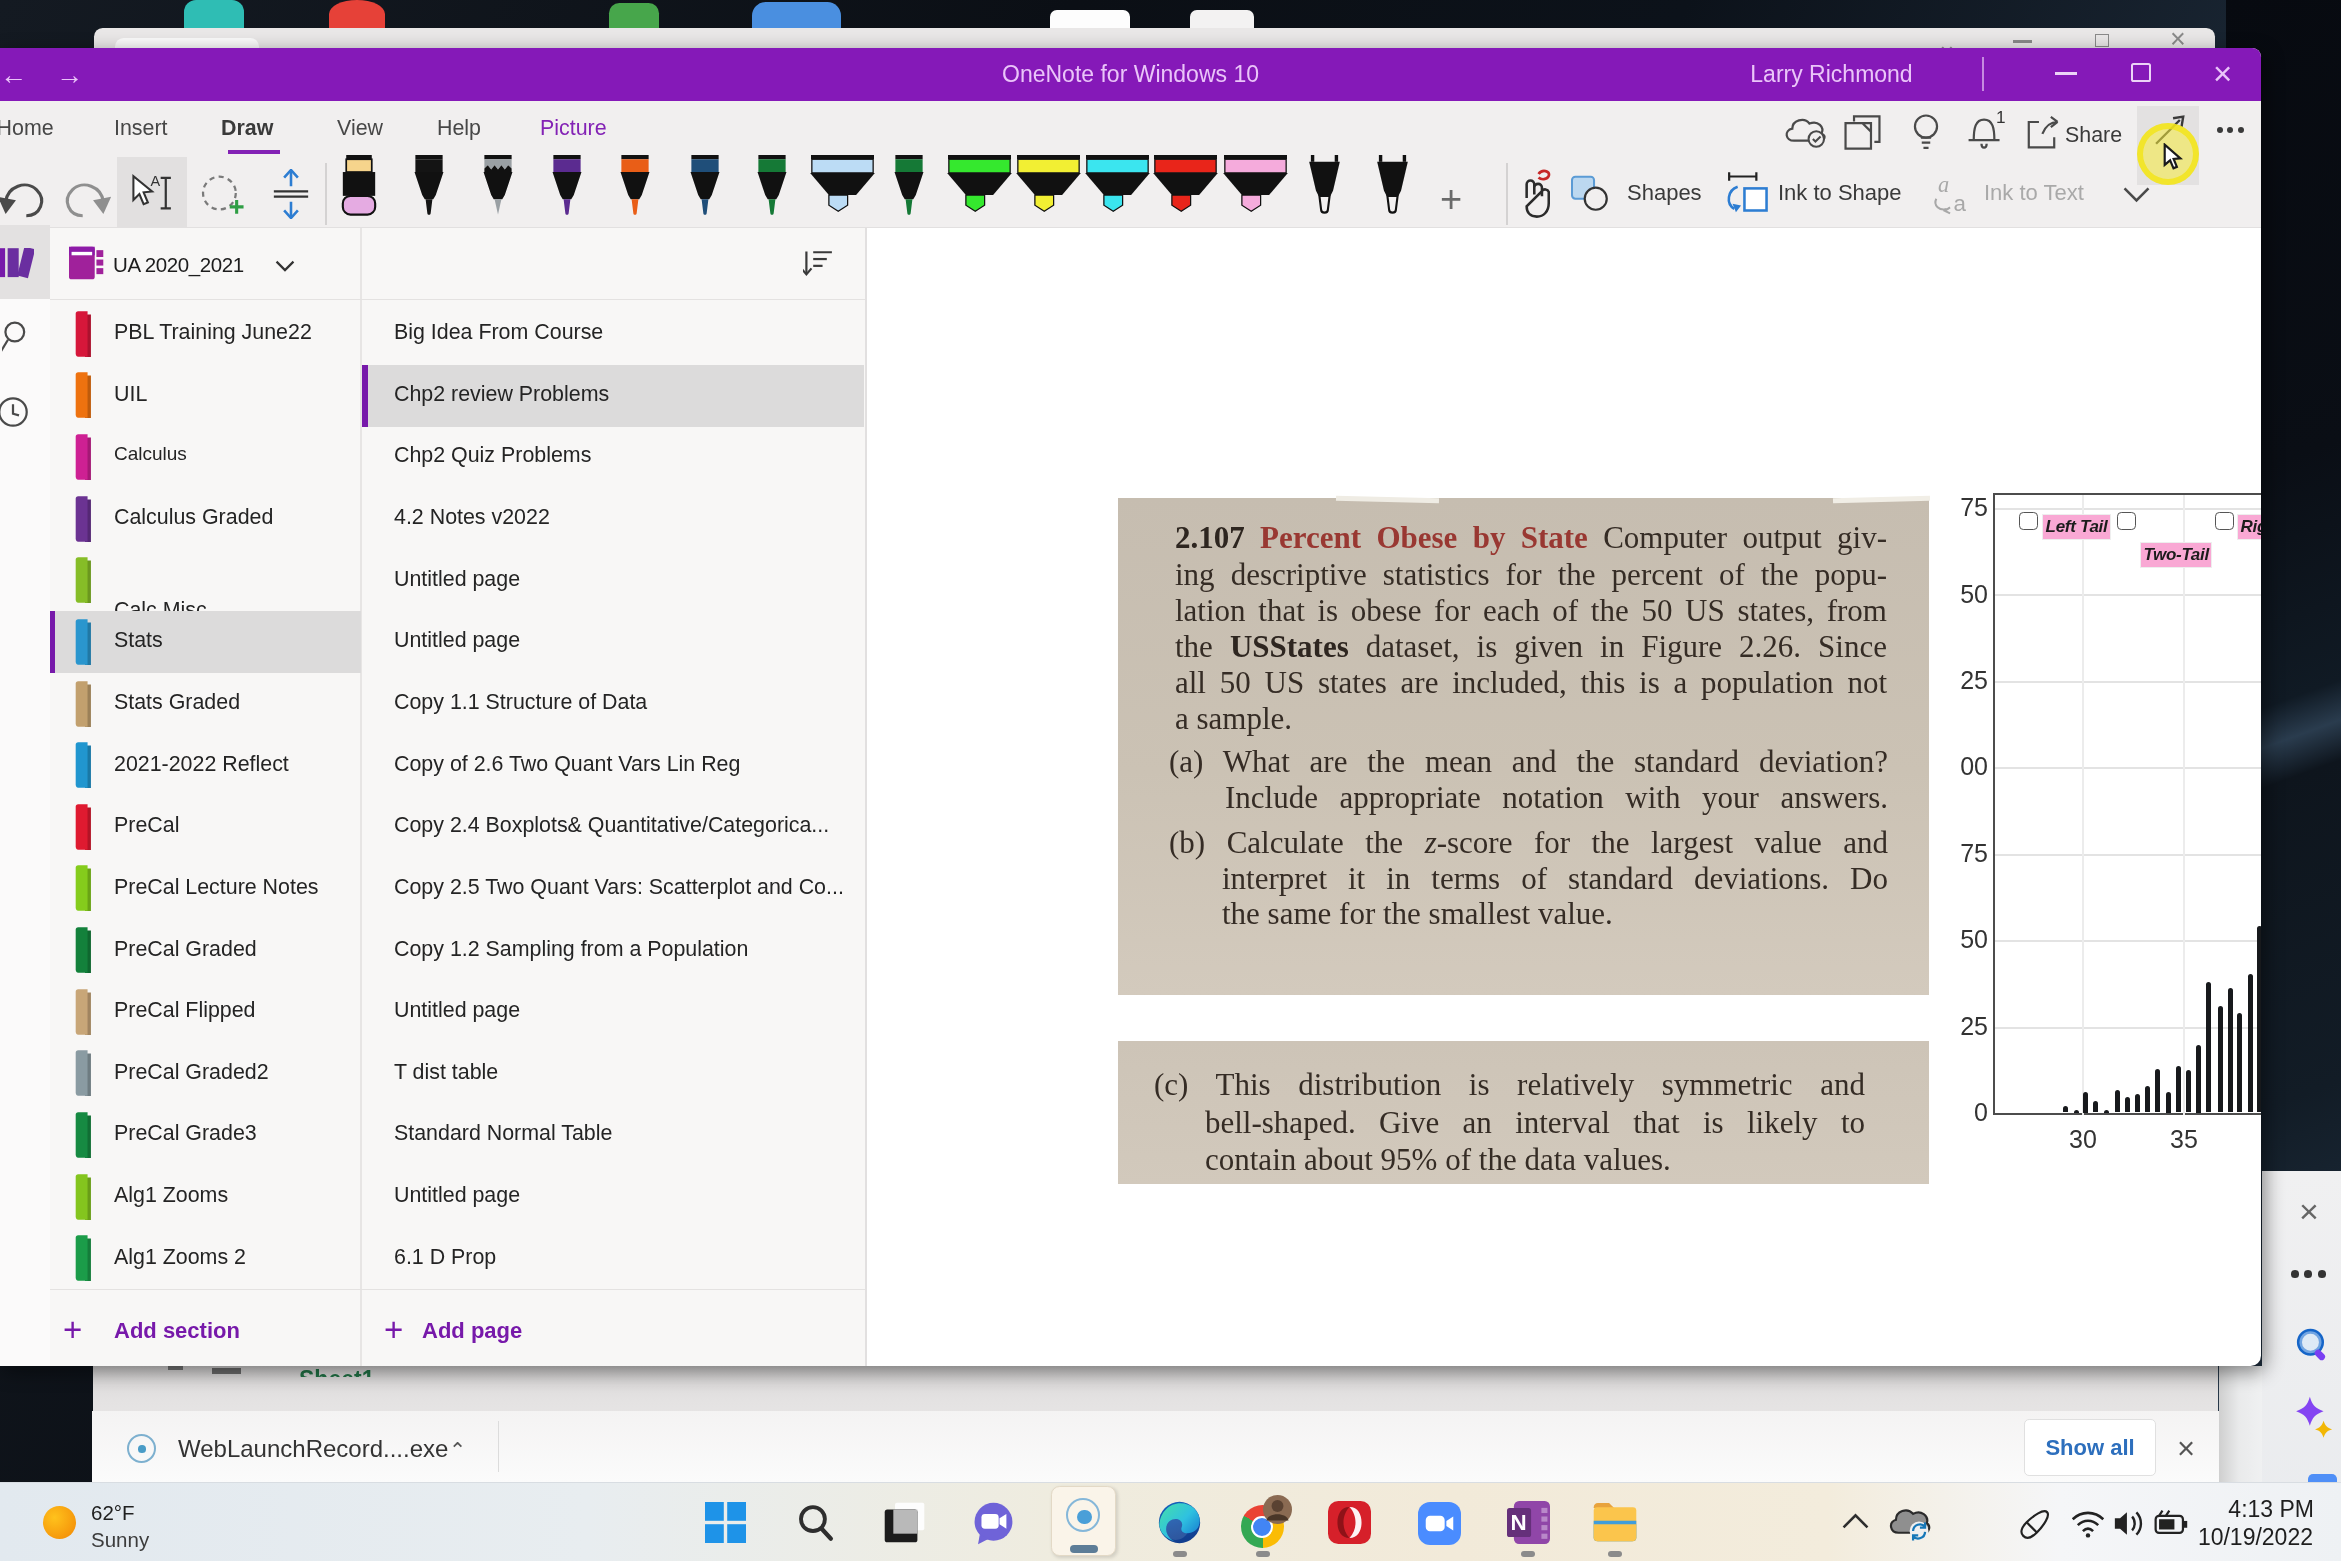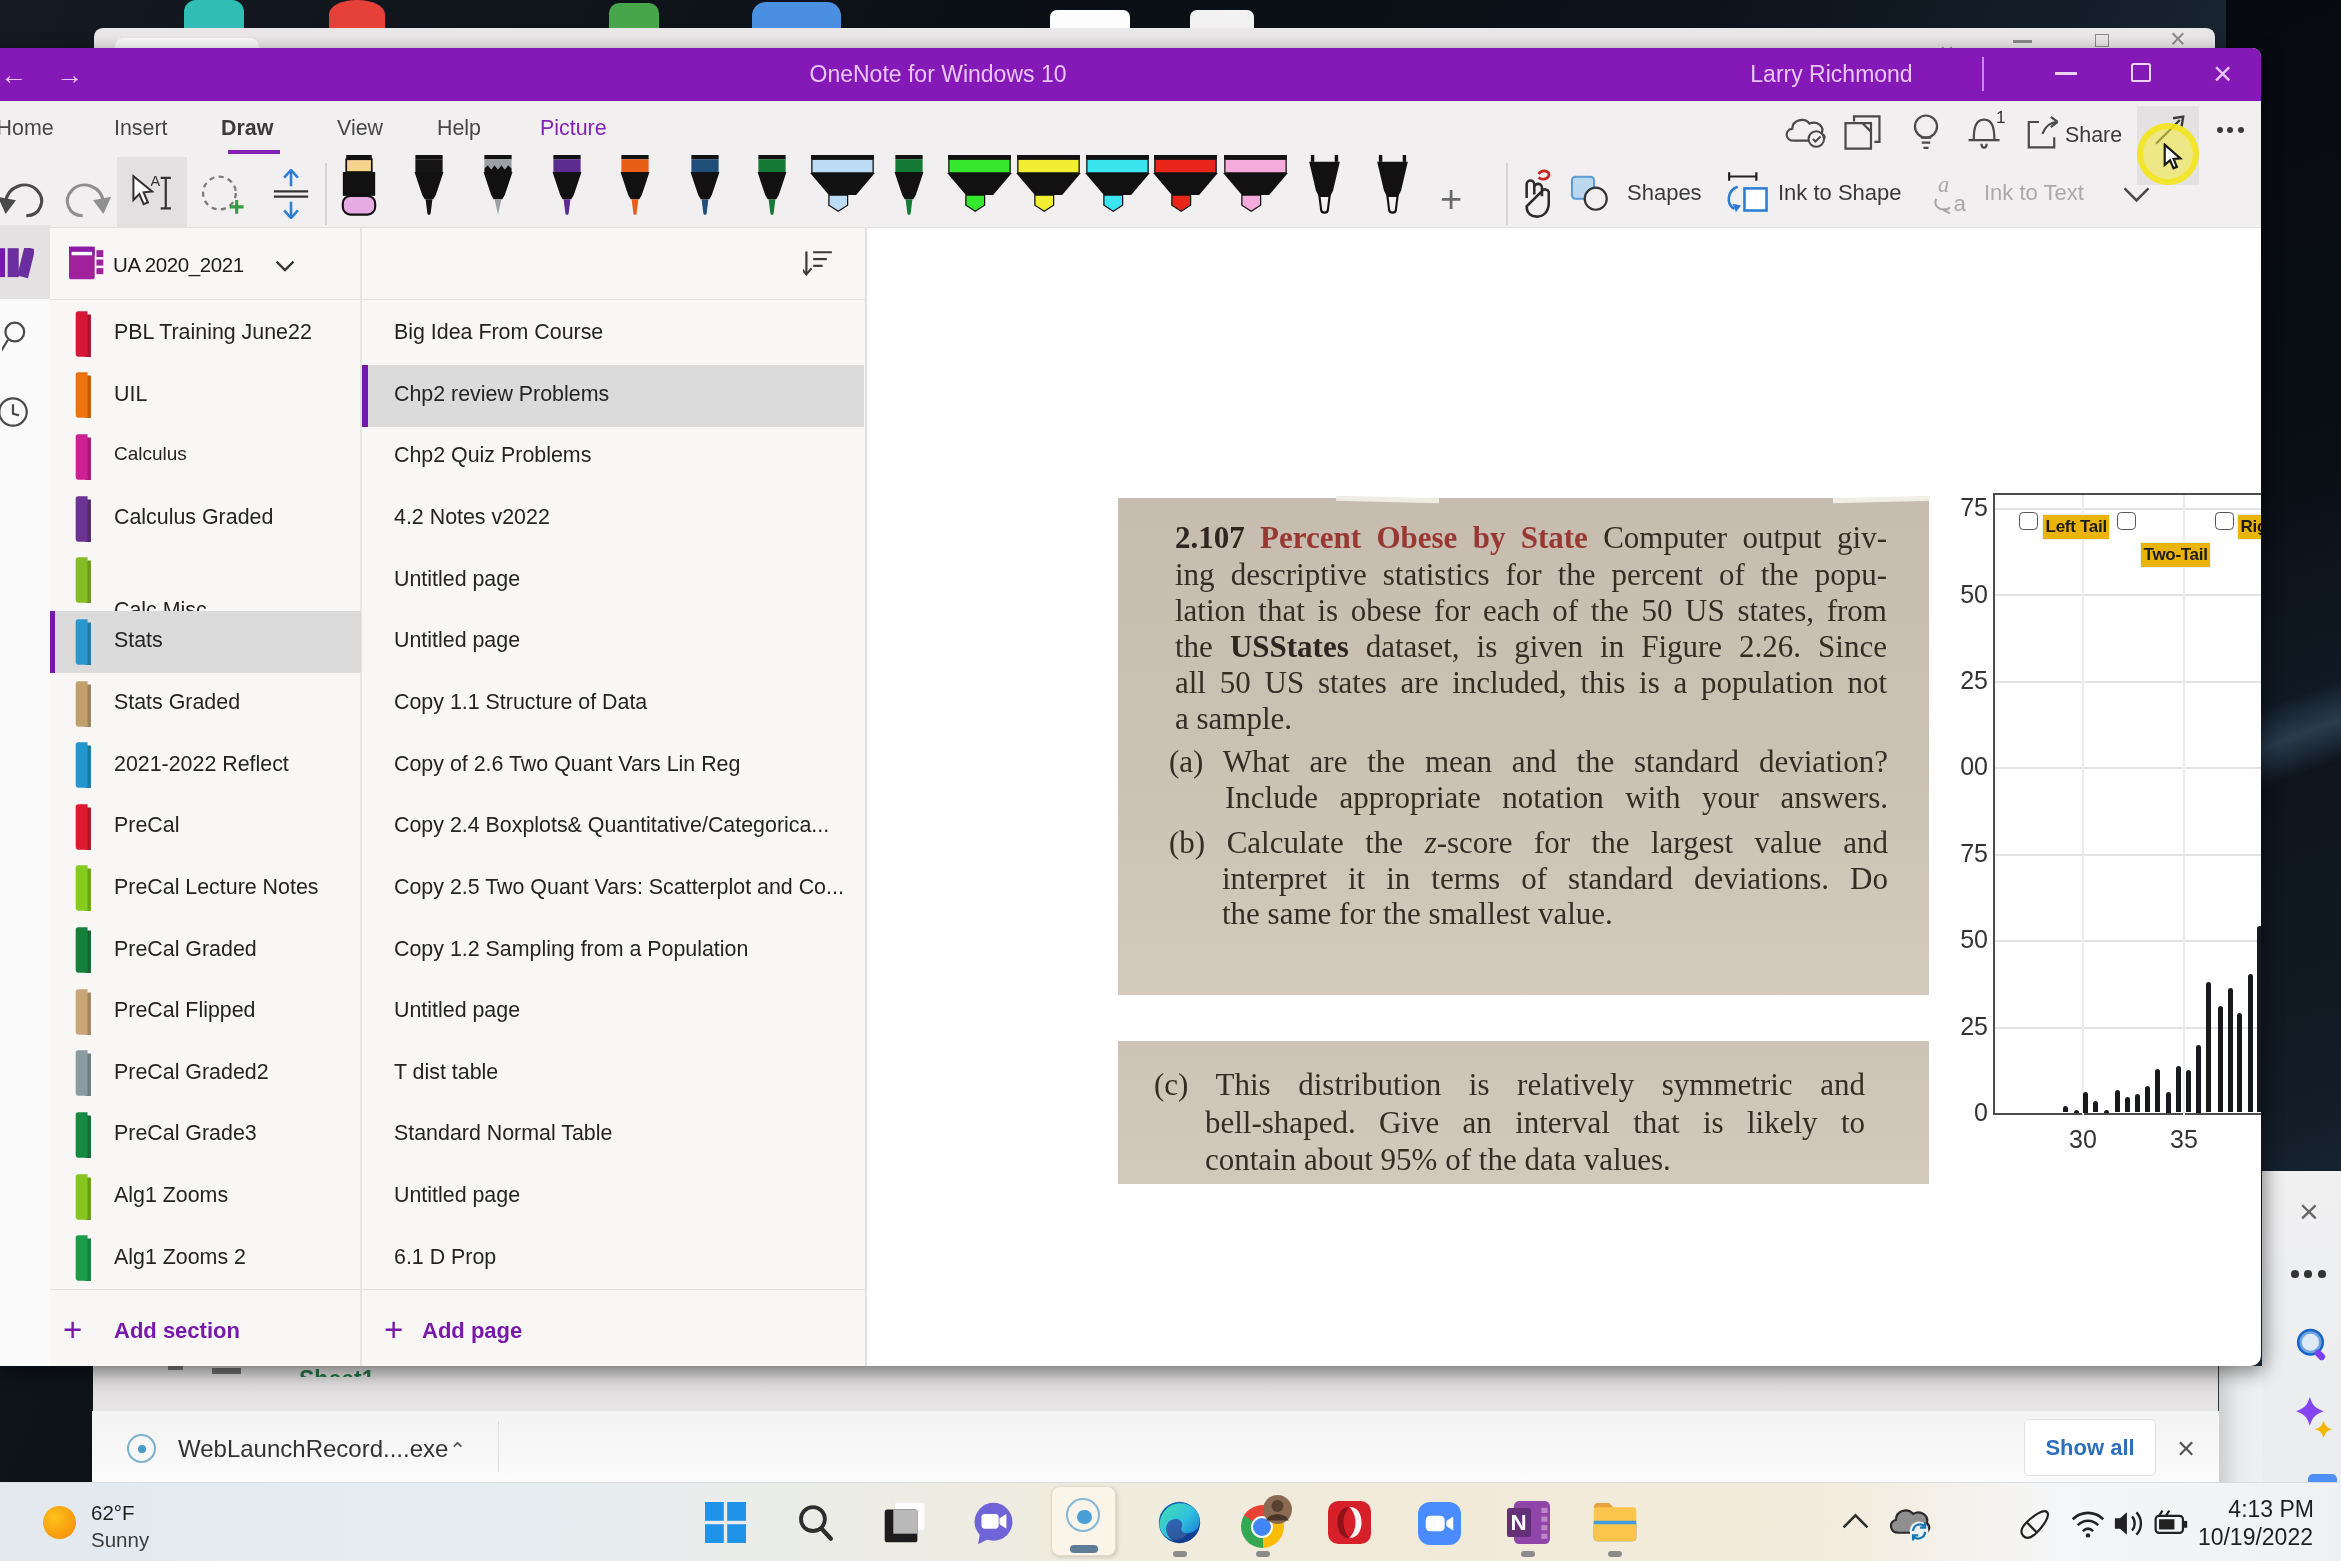--- a/index.html
+++ b/index.html
@@ -4,21 +4,21 @@
 <style>
   * { margin:0; padding:0; box-sizing:border-box; }
   html,body { width:2342px; height:1561px; overflow:hidden; }
   body { font-family:"Liberation Sans", sans-serif; position:relative;
          background:linear-gradient(115deg,#141a22 0%,#0b0f15 35%,#0c121a 55%,#1b2836 78%,#2c3e50 100%); }
   .abs { position:absolute; }
   .img { font-family:"Liberation Serif", serif; color:#352c25; }
   .tl { position:absolute; font-size:31px; line-height:38px; white-space:nowrap; }
   .tl b { color:#2e2620; }
   .red { color:#993832; font-weight:bold; }
-  .cblbl { font-size:17px; font-weight:bold; color:#1c1c1c; background:#eab308; padding:1.7px 2.6px 2.6px 2.6px; border:0.9px solid #eee; letter-spacing:-0.3px; }
+  .cblbl { font-size:17px; font-weight:bold; color:#1c1c1c; background:#f9a8d4; padding:1.7px 2.6px 2.6px 2.6px; border:0.9px solid #eee; letter-spacing:-0.3px;font-style:italic; }
 
 </style>
 </head>
 <body>
 
 <div class="abs" style="left:2226px;top:0;width:116px;height:1561px;background:linear-gradient(160deg,#070a10 0%,#0a0e15 30%,#101a24 45%,#2a3c4e 47.5%,#0e151d 50%,#121c26 70%,#24374a 92%,#30465c 100%);"></div>
 
 <div class="abs" style="left:184px;top:0;width:60px;height:28px;background:#2fbdb4;border-radius:12px 12px 0 0;"></div>
 <div class="abs" style="left:329px;top:0;width:56px;height:28px;background:#e64138;border-radius:50% 50% 0 0;"></div>
 <div class="abs" style="left:609px;top:3.4px;width:50px;height:25px;background:#47a64b;border-radius:10.3px 10.3px 0 0;"></div>
@@ -66,21 +66,21 @@
 <path d="M38 30 C40 36 42 38 48 40 C42 42 40 44 38 50 C36 44 34 42 28 40 C34 38 36 36 38 30 Z" fill="#f2b705"></path>
 </svg>
 
 <div class="abs" style="left:2308px;top:1474px;width:29px;height:8.6px;border-radius:5.1px 5.1px 0 0;background:#4f8ff7;"></div>
 
 <div class="abs" id="onenote" style="left:0;top:48px;width:2261px;height:1318px;background:#fff;border-radius:0 8.6px 10.3px 0;overflow:hidden;box-shadow:3.4px 5.1px 19px rgba(0,0,0,0.45);">
 
   <div class="abs" style="left:0;top:0;width:100%;height:53px;background:#8519b8;color:#eac5f9;">
     <div class="abs" style="left:0px;top:12px;font-size:27px;">←</div>
     <div class="abs" style="left:56px;top:12px;font-size:27px;">→</div>
-    <div class="abs" style="left:0;top:13px;width:1876px;text-align:center;font-size:23px;">OneNote for Windows 10</div>
+    <div class="abs" style="left:0;top:13px;width:2261px;text-align:center;font-size:23px;">OneNote for Windows 10</div>
     <div class="abs" style="left:1746px;top:13px;width:171px;text-align:center;font-size:23px;">Larry Richmond</div>
     <div class="abs" style="left:1982px;top:8.6px;width:1.7px;height:34px;background:#c68ae0;"></div>
     <div class="abs" style="left:2055px;top:24px;width:22px;height:2.6px;background:#ecd3f7;"></div>
     <div class="abs" style="left:2131px;top:14.6px;width:19.7px;height:19.7px;border:2.1px solid #ecd3f7;border-radius:2.6px;"></div>
     <div class="abs" style="left:2213px;top:6.8px;font-size:33px;font-weight:300;">×</div>
   </div>
 
   <div class="abs" style="left:0;top:53px;width:100%;height:127px;background:#f1efef;border-bottom:0.9px solid #e2e0e0;">
 
     <div class="abs" style="left:-3.4px;top:15.4px;font-size:21.4px;color:#474747;">Home</div>

